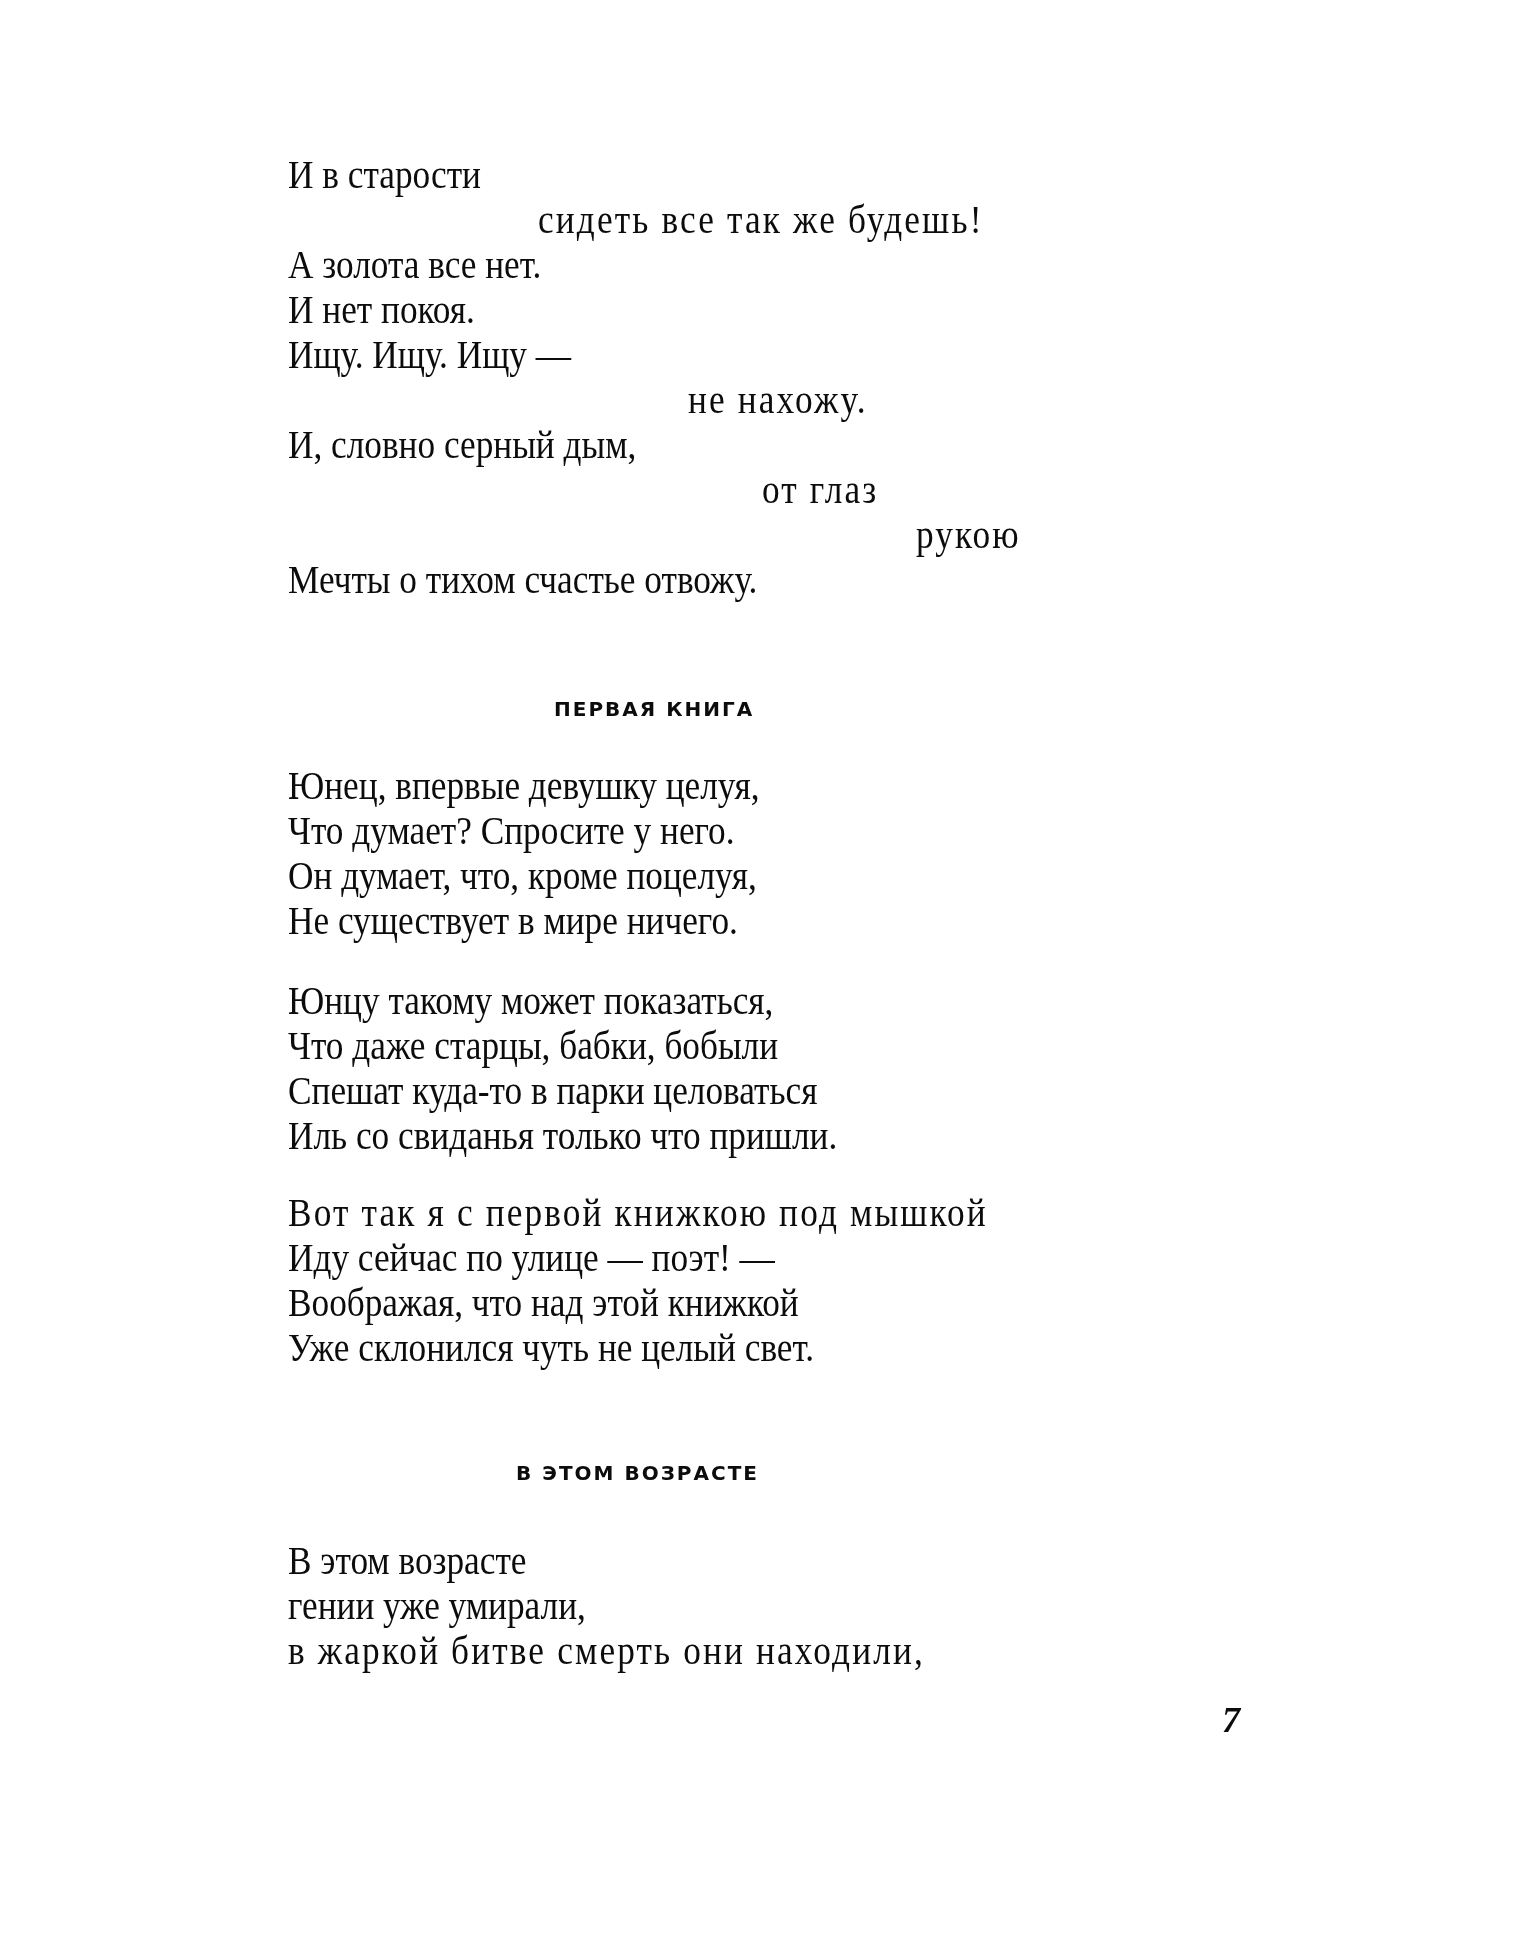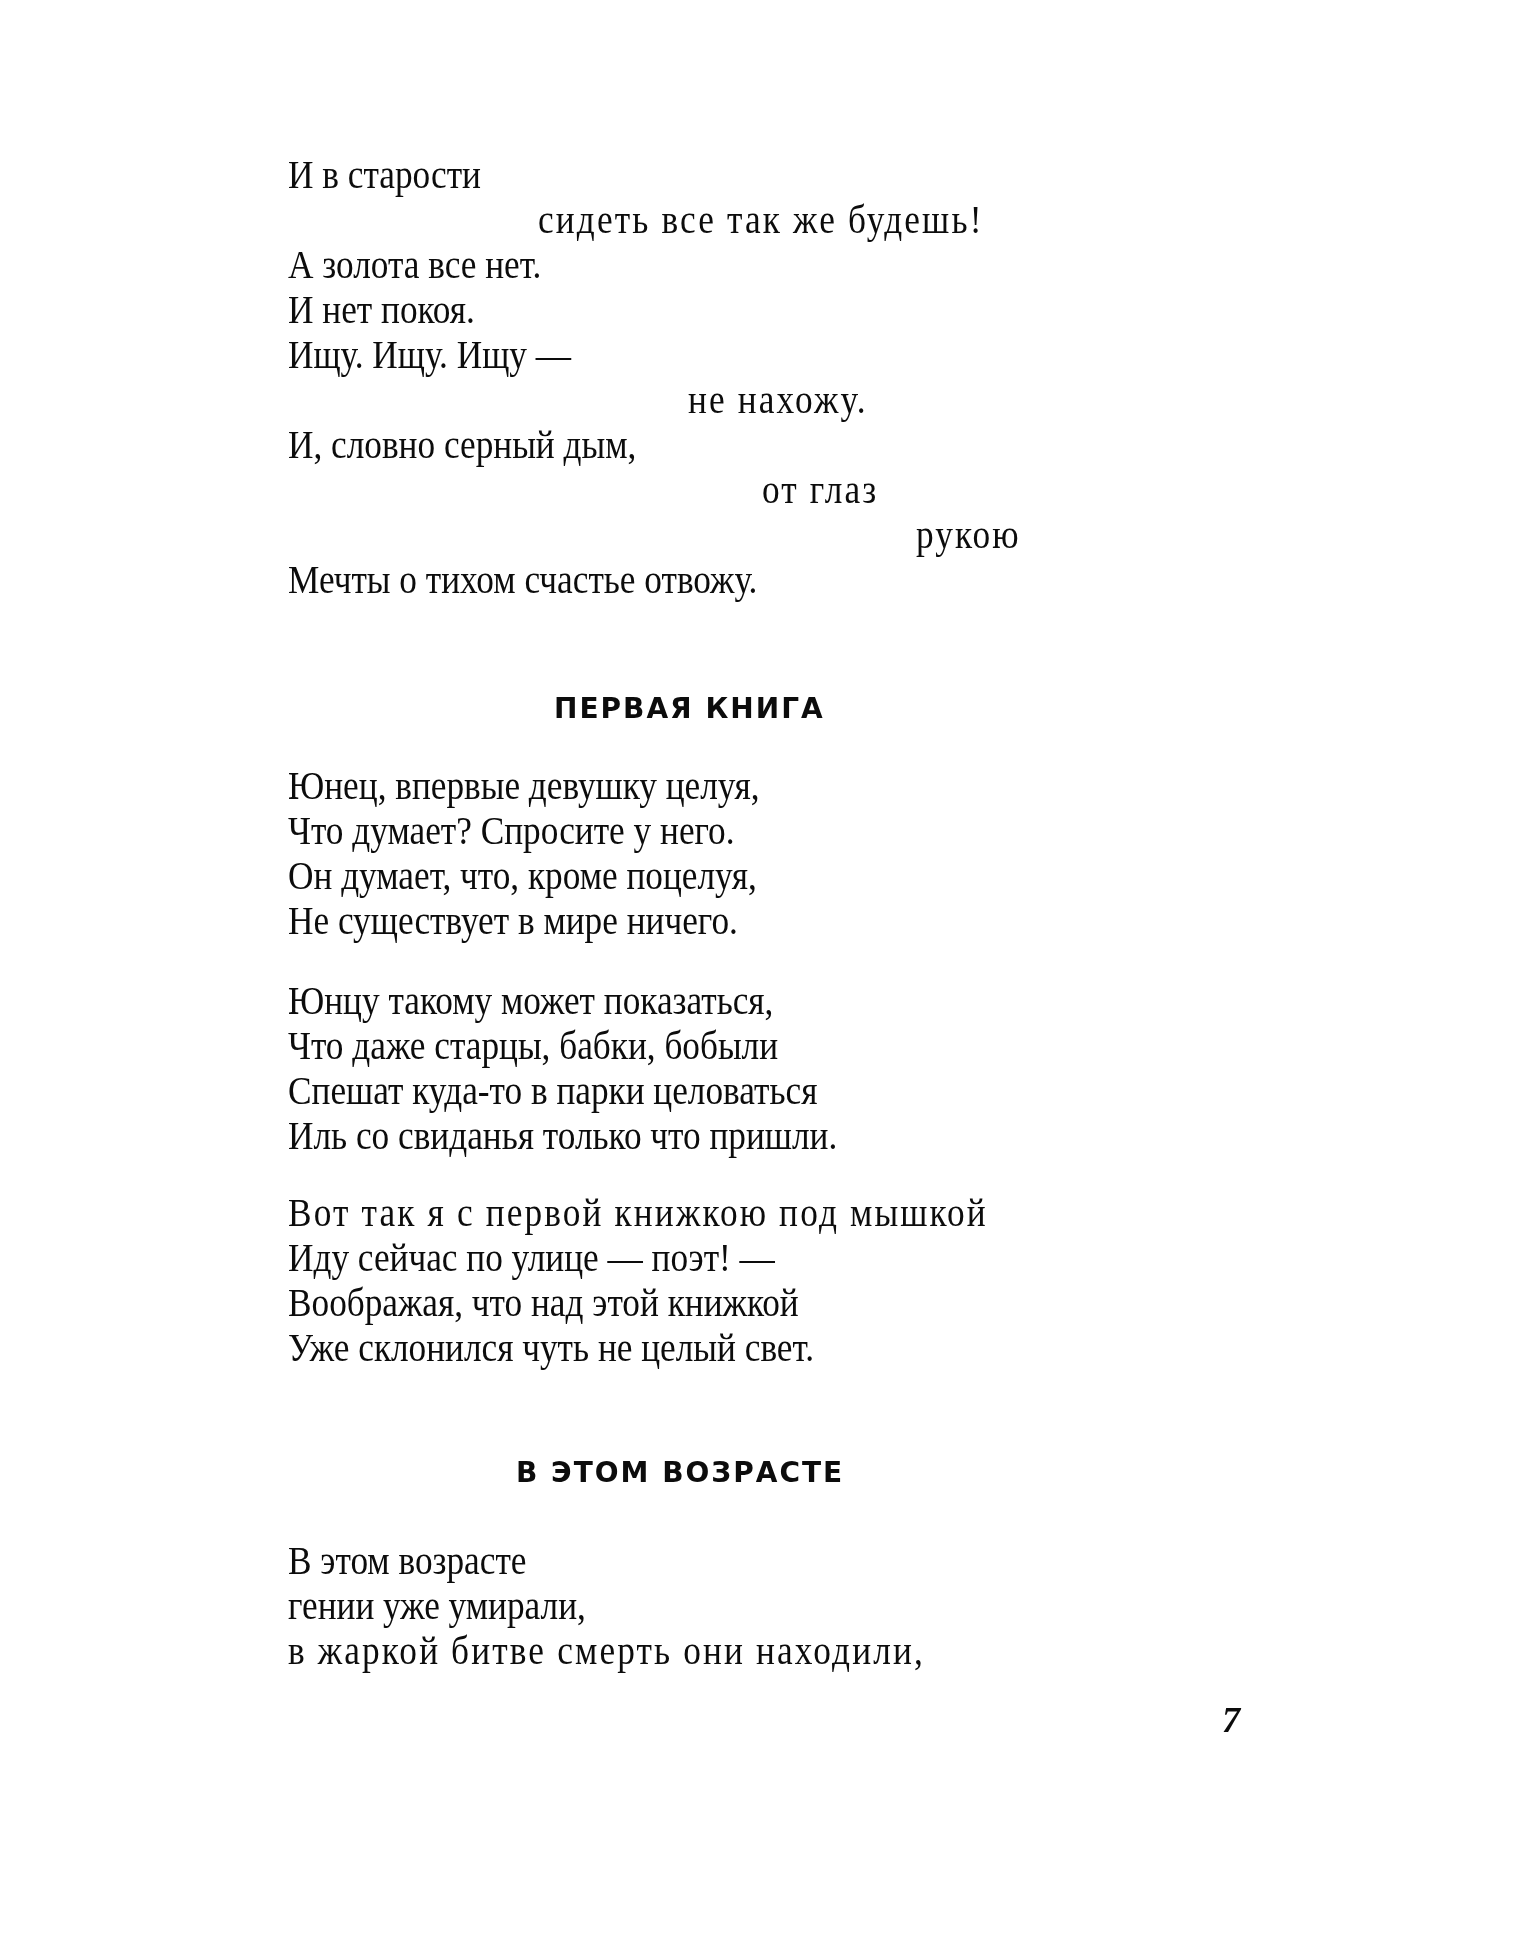--- a/index.html
+++ b/index.html
@@ -29,21 +29,21 @@
       transform: scaleX(0.86);
     }
     .wide {
       letter-spacing: 2.5px;
     }
     .heading {
       position: absolute;
       white-space: nowrap;
       font-family: "DejaVu Sans", "Liberation Sans", sans-serif;
       font-weight: bold;
-      font-size: 28px;
+      font-size: 20px;
       letter-spacing: 2px;
       line-height: 30px;
     }
     .page-number {
       position: absolute;
       font-family: "Liberation Serif", serif;
       font-weight: bold;
       font-style: italic;
       font-size: 36px;
       line-height: 40px;

